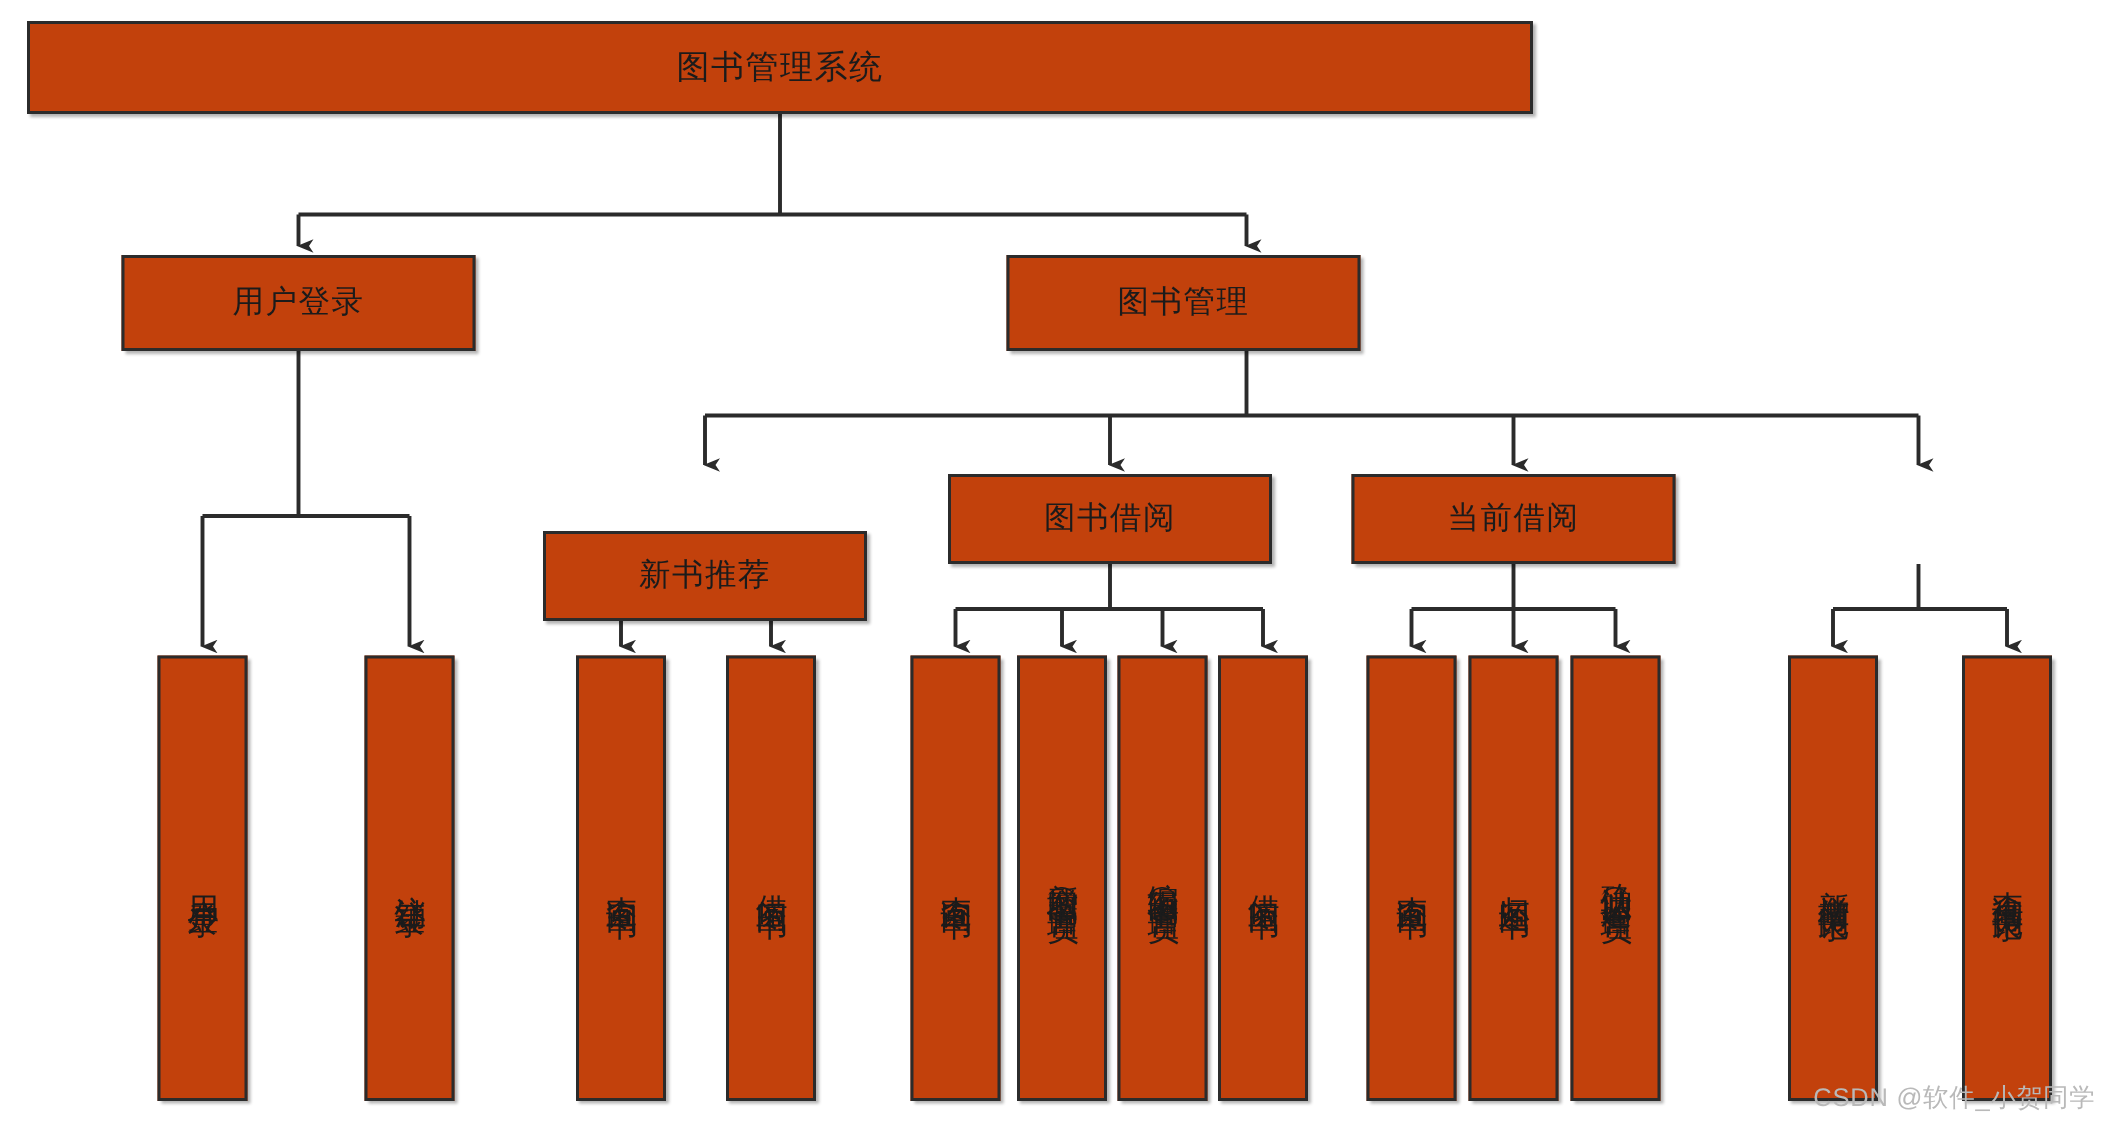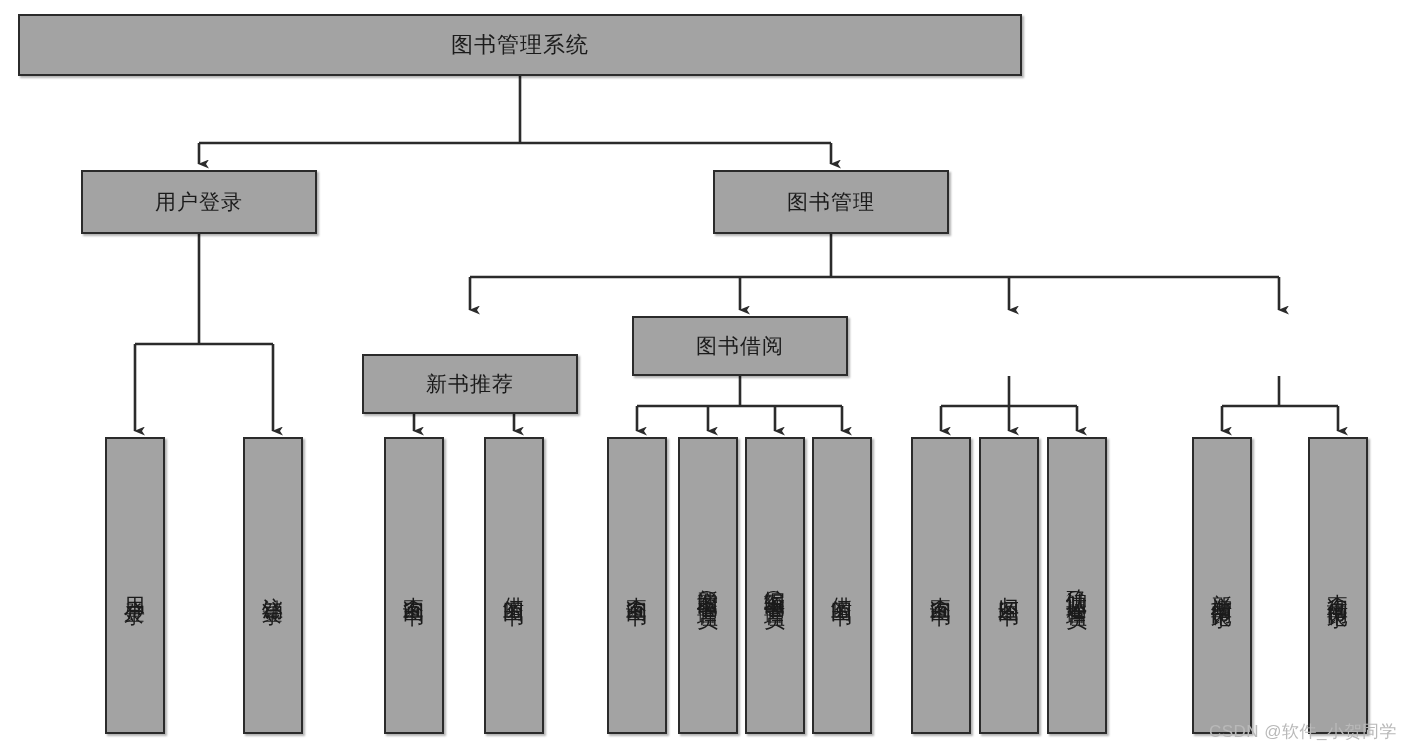--- a/index.html
+++ b/index.html
@@ -22,21 +22,21 @@
     position: absolute;
     left: 0;
     top: 0;
     width: 1405px;
     height: 747px;
     pointer-events: none;
   }
   .node {
     position: absolute;
     box-sizing: border-box;
-    background: #a3a3a3;
+    background: #c2410c;
     border: 2px solid #2b2b2b;
     box-shadow: 2px 2px 2px rgba(0,0,0,0.30);
     display: flex;
     align-items: center;
     justify-content: center;
     color: #1b1b1b;
   }
   .node-label {
     display: block;
     text-align: center;
@@ -131,30 +131,33 @@
     </g>
   </svg>
 
   <div class="node horizontal root" style="left:18px; top:14px; width:1004px; height:62px;">
     <span class="node-label">图书管理系统</span>
   </div>
 
   <div class="node horizontal" style="left:81px; top:170px; width:236px; height:64px;">
     <span class="node-label">用户登录</span>
   </div>
-  <div class="node horizontal" style="left:713px; top:170px; width:236px; height:64px;">
+  <div class="node horizontal" style="left:671px; top:170px; width:236px; height:64px;">
     <span class="node-label">图书管理</span>
   </div>
 
   <div class="node horizontal" style="left:362px; top:316px; width:216px; height:60px;margin-top:38px;">
     <span class="node-label">新书推荐</span>
   </div>
   <div class="node horizontal" style="left:632px; top:316px; width:216px; height:60px;">
     <span class="node-label">图书借阅</span>
   </div>
+  <div class="node horizontal" style="left:901px; top:316px; width:216px; height:60px;">
+    <span class="node-label">当前借阅</span>
+  </div>
 
   <div class="node vertical" style="left:105px; top:437px; width:60px; height:297px;">
     <span class="node-label">用户登录</span>
   </div>
   <div class="node vertical" style="left:243px; top:437px; width:60px; height:297px;">
     <span class="node-label">注销登录</span>
   </div>
 
   <div class="node vertical" style="left:384px; top:437px; width:60px; height:297px;">
     <span class="node-label">查询图书</span>

